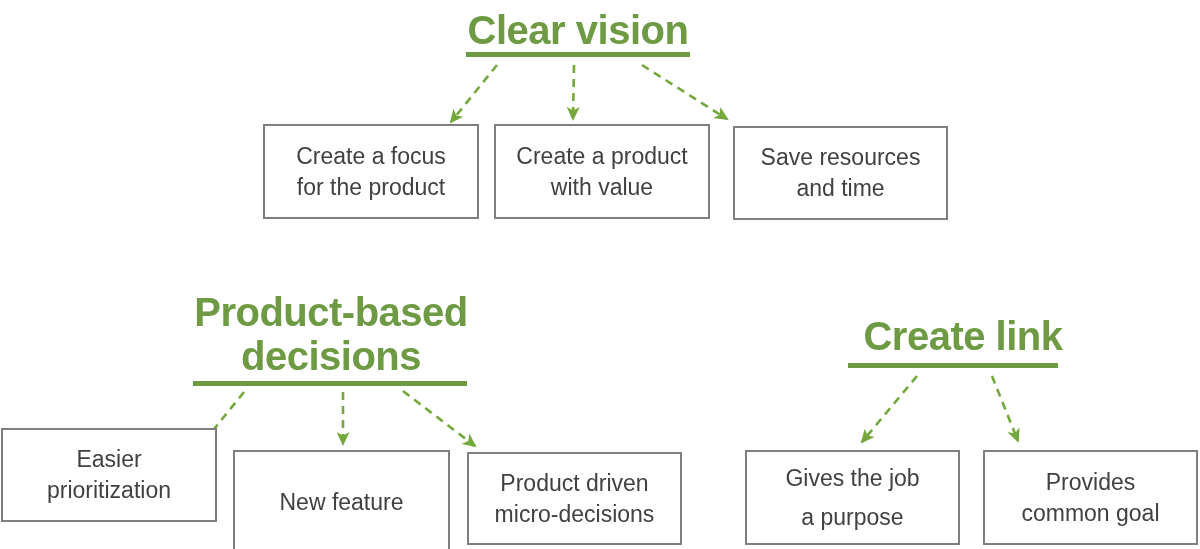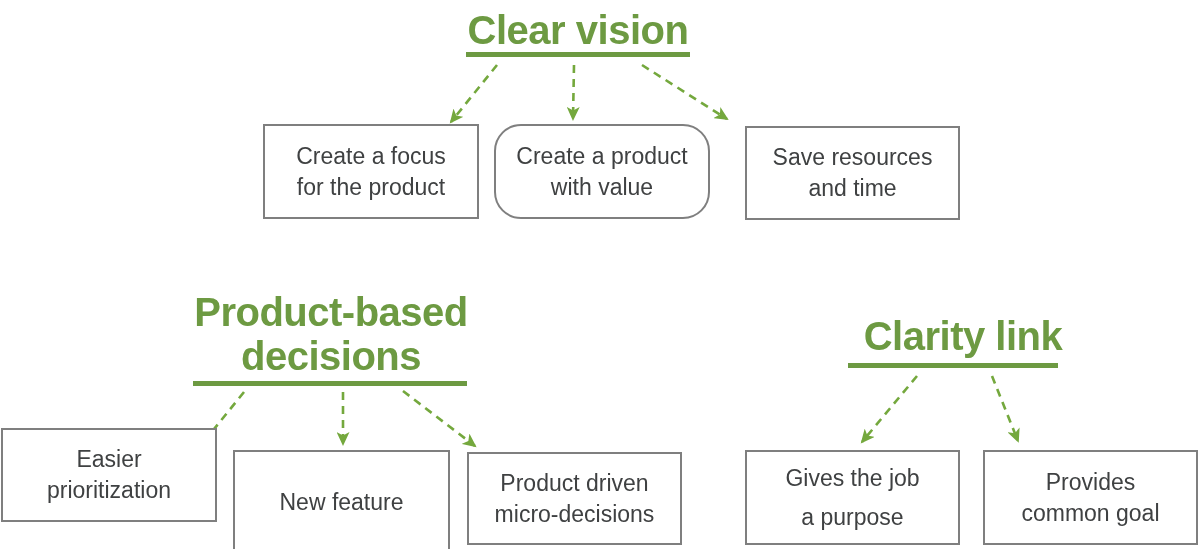--- a/index.html
+++ b/index.html
@@ -76,25 +76,25 @@
 
   <div class="title" style="left:400px; top:8px; width:356px;">
     <div>Clear vision</div>
   </div>
   <div class="underline" style="left:466px; top:52px; width:224px;"></div>
 
   <div class="box" style="left:263px; top:124px; width:216px; height:95px;">
     <div>Create a focus</div>
     <div>for the product</div>
   </div>
-  <div class="box" style="left:494px; top:124px; width:216px; height:95px;border-radius:27px;">
+  <div class="box" style="left:494px; top:124px; width:216px; height:95px;">
     <div>Create a product</div>
     <div>with value</div>
   </div>
-  <div class="box" style="left:733px; top:126px; width:215px; height:94px;margin-left:12px;">
+  <div class="box" style="left:733px; top:126px; width:215px; height:94px;">
     <div>Save resources</div>
     <div>and time</div>
   </div>
 
   <div class="title" style="left:160px; top:290px; width:342px;">
     <div>Product-based</div>
     <div>decisions</div>
   </div>
   <div class="underline" style="left:193px; top:381px; width:274px;"></div>
 
@@ -104,21 +104,21 @@
   </div>
   <div class="box" style="left:233px; top:450px; width:217px; height:105px;">
     <div>New feature</div>
   </div>
   <div class="box" style="left:467px; top:452px; width:215px; height:93px;">
     <div>Product driven</div>
     <div>micro-decisions</div>
   </div>
 
   <div class="title" style="left:785px; top:314px; width:356px;">
-    <div>Clarity link</div>
+    <div>Create link</div>
   </div>
   <div class="underline" style="left:848px; top:363px; width:210px;"></div>
 
   <div class="box" style="left:745px; top:450px; width:215px; height:95px;gap:8px;">
     <div>Gives the job</div>
     <div>a purpose</div>
   </div>
   <div class="box" style="left:983px; top:450px; width:215px; height:95px;">
     <div>Provides</div>
     <div>common goal</div>

